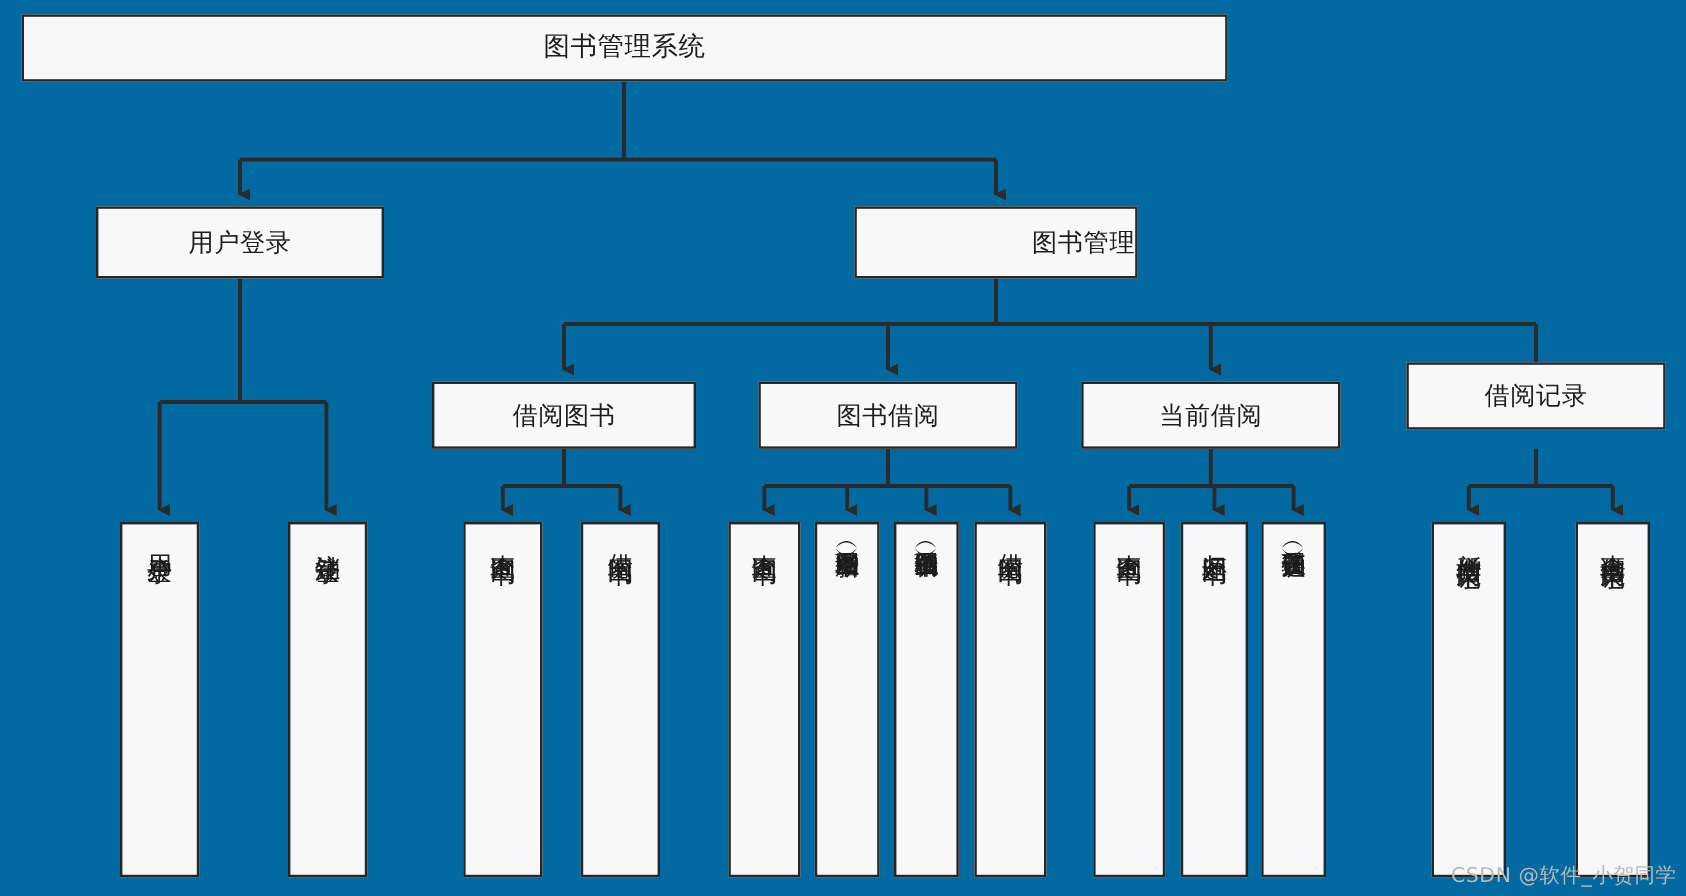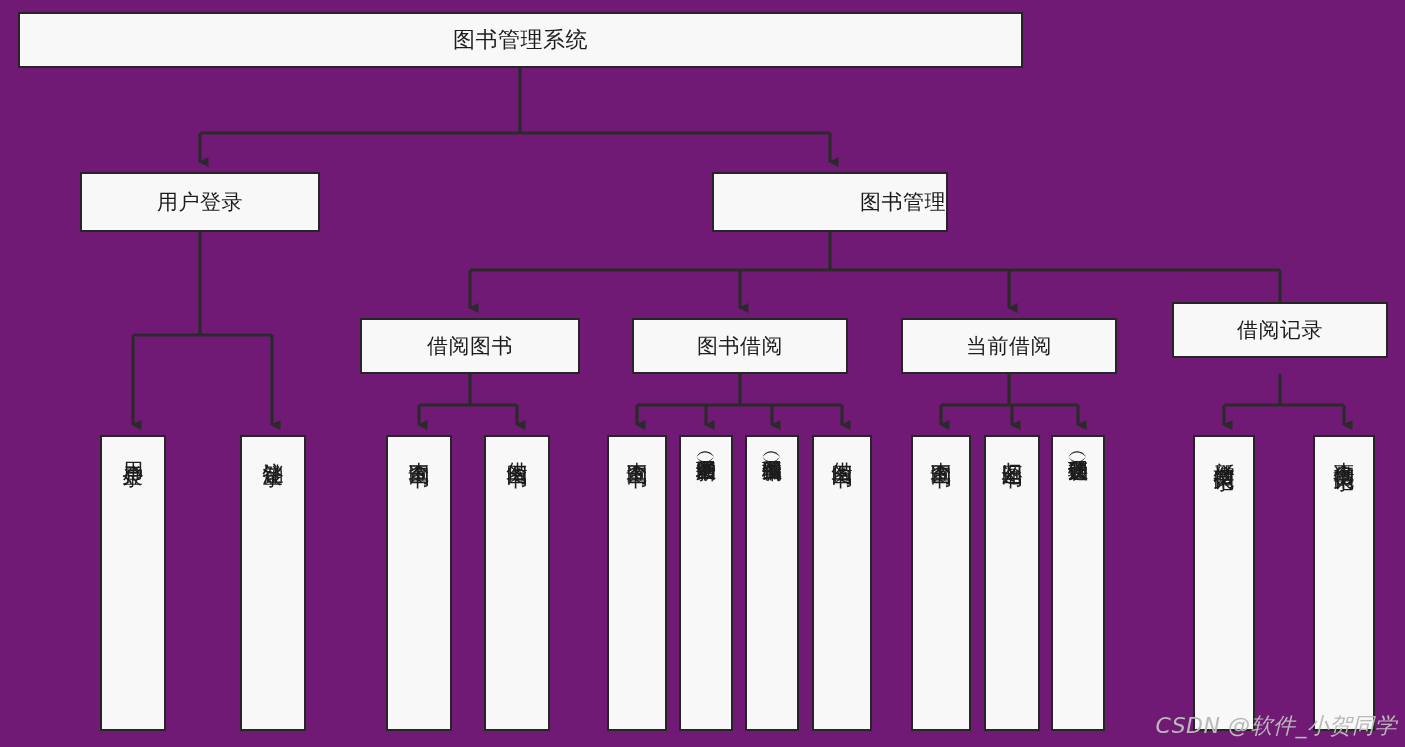--- a/index.html
+++ b/index.html
@@ -8,21 +8,21 @@
     padding: 0;
     background: #ffffff;
   }
   body {
     font-family: "DejaVu Sans", "Liberation Sans", sans-serif;
   }
   #diagram-root {
     position: relative;
     width: 1405px;
     height: 747px;
-    background: #701a75;
+    background: #0369a1;
     overflow: hidden;
   }
   #edge-layer {
     position: absolute;
     left: 0;
     top: 0;
     width: 1405px;
     height: 747px;
     pointer-events: none;
   }
@@ -65,26 +65,25 @@
     white-space: nowrap;
   }
   .node.vert.tall-text .node-label {
     font-size: 20px;
     letter-spacing: 0px;
   }
   #watermark {
     position: absolute;
     right: 8px;
     bottom: 6px;
-    font-size: 22px;
+    font-size: 17px;
     color: #b9b9b9;
     letter-spacing: 0.5px;
     white-space: nowrap;
     font-family: "DejaVu Sans", "Liberation Sans", sans-serif;
-    font-style: italic;
   }
 </style>
 </head>
 <body>
 
 <div id="diagram-root">
 
   <svg id="edge-layer" viewBox="0 0 1405 747" width="1405" height="747">
     <defs>
       <marker id="arrow" markerWidth="11" markerHeight="11" refX="5" refY="8.5" orient="auto" markerUnits="userSpaceOnUse">

